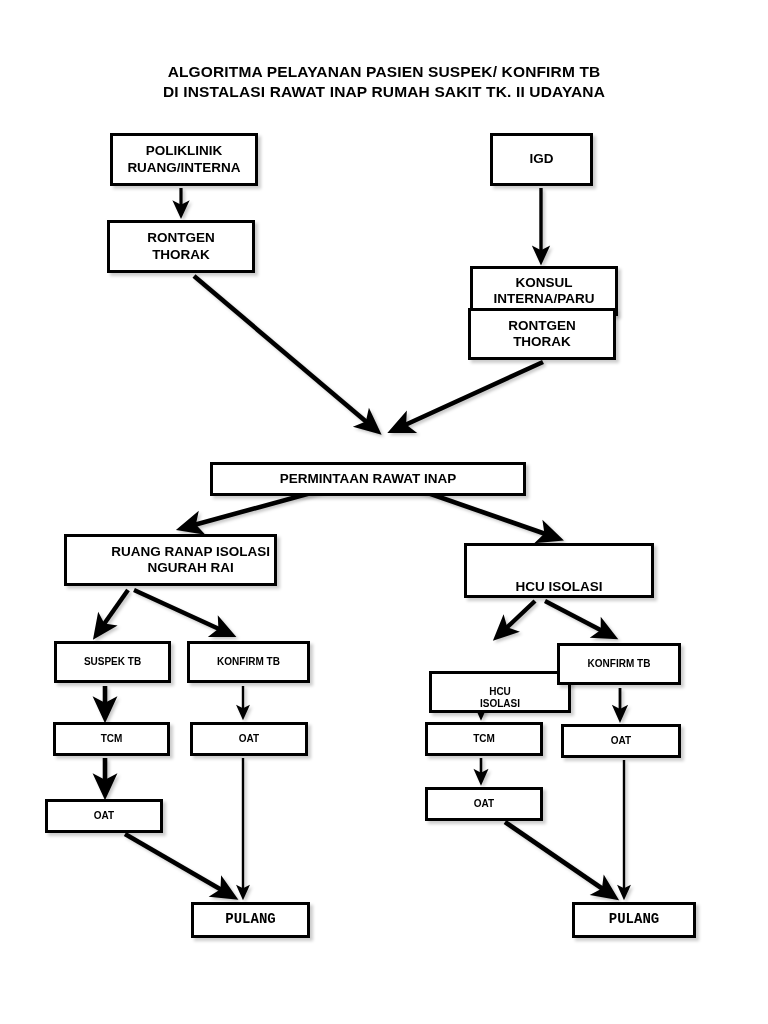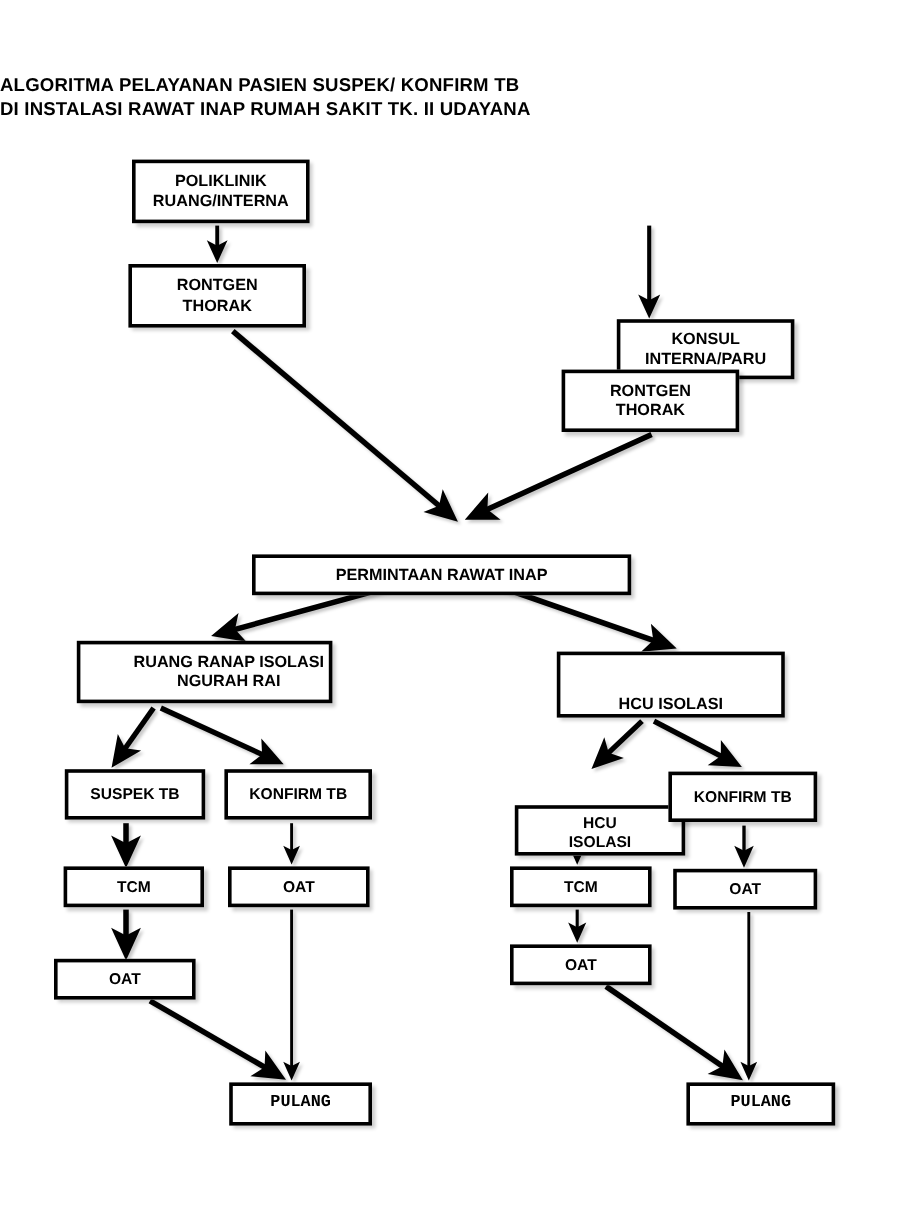--- a/index.html
+++ b/index.html
@@ -20,21 +20,21 @@
     width: 768px;
     height: 1024px;
   }
 
   
   .title-block {
     position: absolute;
     left: 0;
     top: 62px;
     width: 768px;
-    text-align: left;
+    text-align: center;
   }
   .title-line {
     font-family: "Liberation Sans", sans-serif;
     font-weight: bold;
     font-size: 15.5px;
     letter-spacing: 0.15px;
     color: #000000;
     line-height: 20px;
     white-space: nowrap;
   }
@@ -66,21 +66,21 @@
   }
   .node-label {
     font-family: "Liberation Sans", sans-serif;
     font-weight: bold;
     color: #000000;
     text-align: center;
     line-height: 1.22;
     white-space: pre-line;
     padding: 0 4px;
   }
-  .fs-13 { font-size: 13px; }
+  .fs-13 { font-size: 10px; }
   .fs-135 { font-size: 13.5px; }
   .fs-14 { font-size: 14px; font-family: Liberation Mono, monospace; }
   .node.align-top .node-label { padding-top: 7px; }
   .node.overflow-label .node-label { margin-top: 4px; }
 </style>
 </head>
 <body>
 
 <div id="chart-root">
 
@@ -152,22 +152,25 @@
   <div class="node" style="left:110px; top:133px; width:148px; height:53px;">
     <span class="node-label fs-135">POLIKLINIK
 RUANG/INTERNA</span>
   </div>
 
   <div class="node" style="left:107px; top:220px; width:148px; height:53px;">
     <span class="node-label fs-135">RONTGEN
 THORAK</span>
   </div>
 
-
-  <div class="node" style="left:470px; top:266px; width:148px; height:50px;margin-left:44px;">
+  <div class="node" style="left:490px; top:133px; width:103px; height:53px;">
+    <span class="node-label fs-135">IGD</span>
+  </div>
+
+  <div class="node" style="left:470px; top:266px; width:148px; height:50px;">
     <span class="node-label fs-135">KONSUL
 INTERNA/PARU</span>
   </div>
 
   <div class="node" style="left:468px; top:308px; width:148px; height:52px;">
     <span class="node-label fs-135">RONTGEN
 THORAK</span>
   </div>
 
   <div class="node" style="left:210px; top:462px; width:316px; height:34px;">

